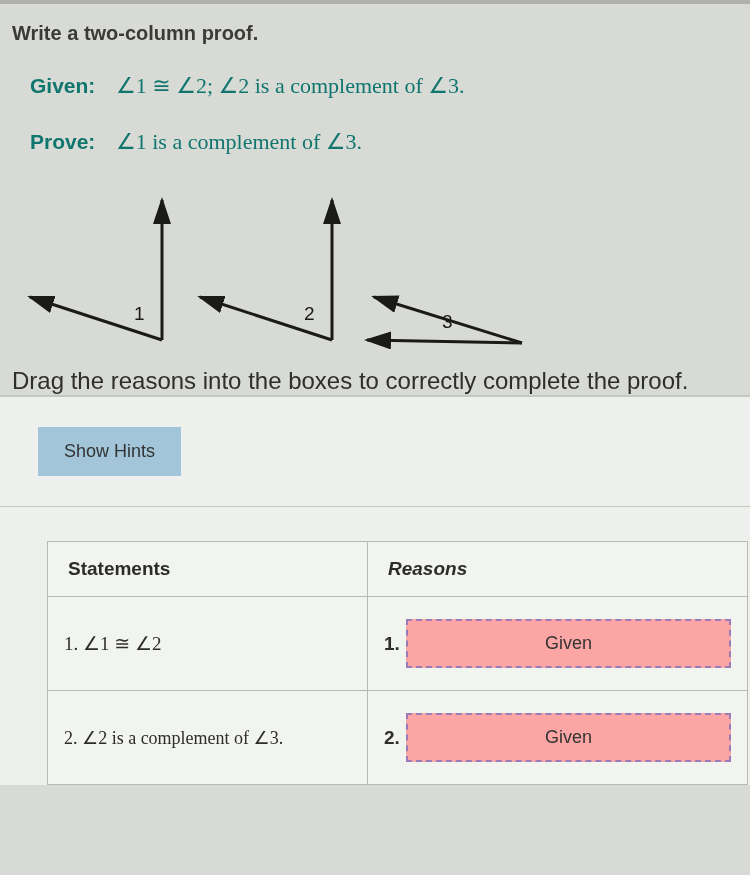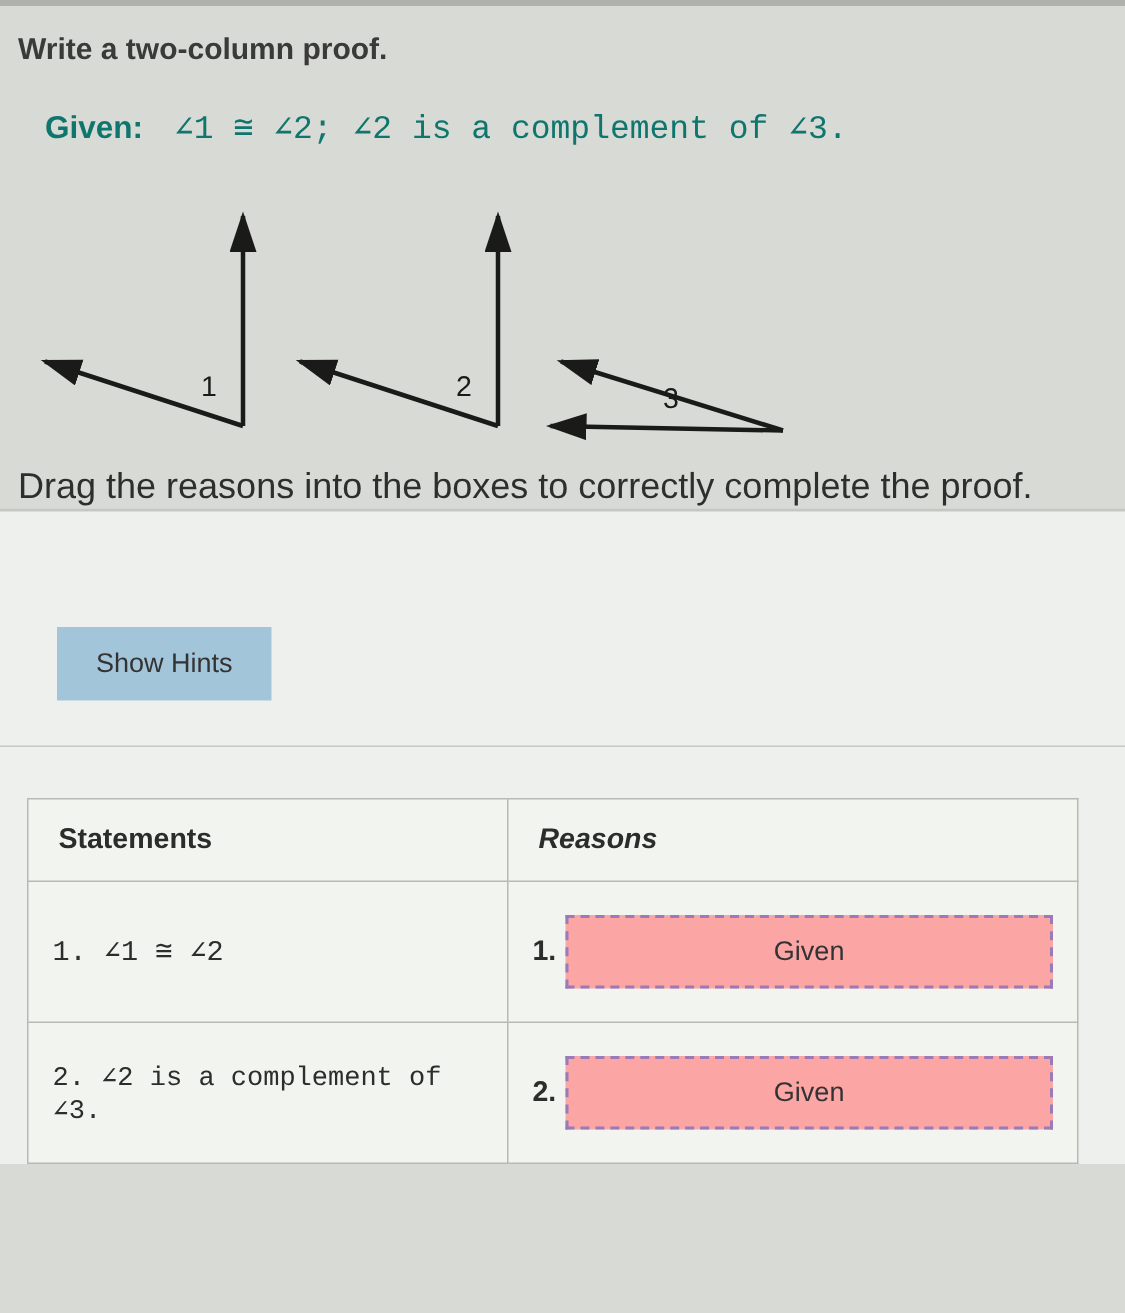--- a/index.html
+++ b/index.html
@@ -24,21 +24,21 @@
       margin-left: 18px;
       margin-bottom: 30px;
       font-size: 21px;
       color: #0f766e;
     }
     .label {
       font-weight: bold;
       margin-right: 16px;
       min-width: 70px;
     }
-    .math-text { font-family: Liberation Mono, monospace; font-size: 22px; }
+    .math-text { font-family: Liberation Serif, serif; font-size: 22px; text-align: right; }
     .diagram-area {
       height: 170px;
       position: relative;
       margin: 16px 0 12px 0;
     }
     .instruction {
       font-size: 24px;
       color: #2e2e2c;
     }
     .proof-container {
@@ -52,24 +52,23 @@
       border-bottom: 1px solid #c5c7c3;
     }
     .show-hints-btn {
       background: #a3c5da;
       border: none;
       padding: 14px 26px;
       font-size: 18px;
       color: #333;
       cursor: pointer;
       font-family: Arial, sans-serif;
-      margin-top: 47px;
     }
     .proof-table {
-      margin: 34px 0 0 20px;
+      margin: 34px 0 0 49px;
       border-collapse: collapse;
     }
     .proof-table th, .proof-table td {
       border: 1px solid #b7b9b5;
       padding: 0;
       text-align: left;
       background: #f2f4f0;
     }
     .proof-table th {
       font-weight: bold;
@@ -104,20 +103,24 @@
 <body>
 
 <div class="content">
   <div class="title">Write a two-column proof.</div>
 
   <div class="given-row">
     <span class="label">Given:</span>
     <span class="math-text">∠1 ≅ ∠2; ∠2 is a complement of ∠3.</span>
   </div>
 
+  <div class="prove-row">
+    <span class="label">Prove:</span>
+    <span class="math-text">∠1 is a complement of ∠3.</span>
+  </div>
 
   <div class="diagram-area">
     <svg width="540" height="170" viewBox="0 0 540 170">
       <defs>
         <marker id="arrow" markerWidth="10" markerHeight="10" refX="8" refY="3" orient="auto">
           <path d="M0,0 L0,6 L9,3 z" fill="#1a1a18"></path>
         </marker>
       </defs>
 
       <line x1="150" y1="155" x2="150" y2="15" stroke="#1a1a18" stroke-width="3" marker-end="url(#arrow)"></line>

